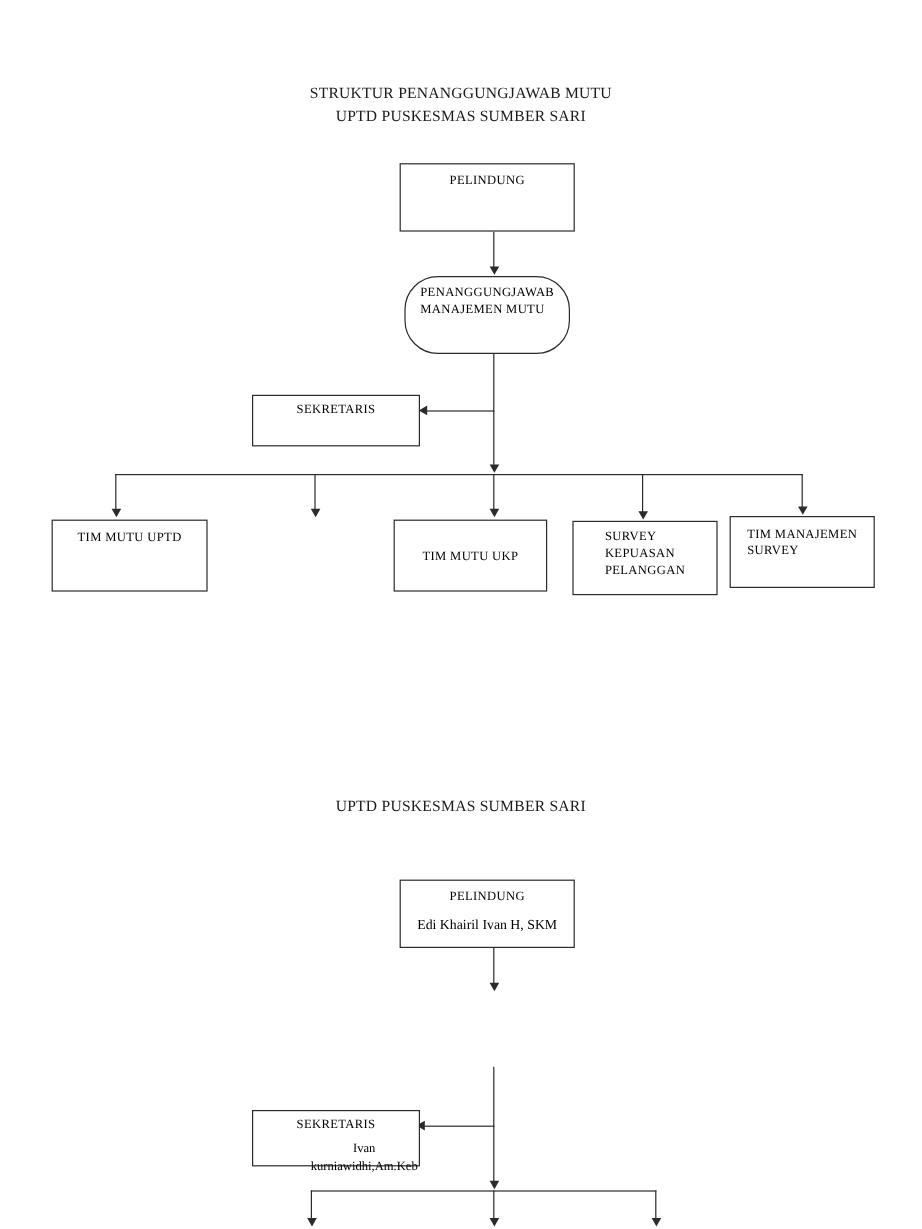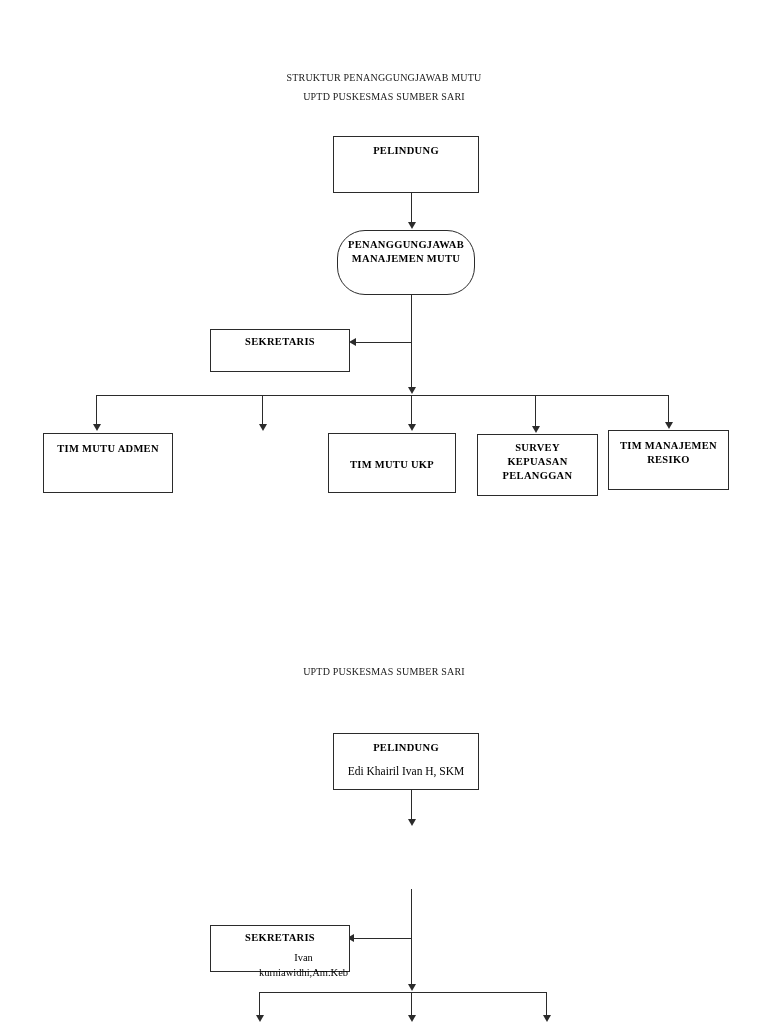--- a/index.html
+++ b/index.html
@@ -21,21 +21,21 @@
     inset: 0;
     width: 768px;
     height: 1024px;
   }
 
   
   .chart-title {
     position: absolute;
     text-align: center;
     font-family: "Liberation Serif", "DejaVu Serif", serif;
-    font-size: 10px;
+    font-size: 13px;
     line-height: 19px;
     letter-spacing: 0.2px;
     color: #1a1a1a;
     white-space: nowrap;
   }
   .chart-title .tline { display: block; }
 
   
   .node {
     position: absolute;
@@ -43,25 +43,24 @@
     border: 1.3px solid #2b2b2b;
     background: #ffffff;
     display: flex;
     flex-direction: column;
     align-items: center;
     padding-top: 6px;
     z-index: 3;
   }
   .node .role {
     font-family: "Liberation Serif", "DejaVu Serif", serif;
-    font-weight: bold;
+    font-weight: normal;
     font-size: 10.5px;
     line-height: 14px;
     letter-spacing: 0.3px;
-    text-align: center;
     color: #000;
     white-space: pre-line;
   }
   .node .person {
     font-family: "Liberation Serif", "DejaVu Serif", serif;
     font-weight: normal;
     font-size: 11.5px;
     line-height: 15px;
     text-align: center;
     color: #000;
@@ -147,37 +146,37 @@
   <div class="vline" style="left:411px; top:395px; height:31px;"></div>
   <div class="arrow-down" style="left:408px; top:424px;"></div>
 
   <div class="vline" style="left:535px; top:395px; height:33px;"></div>
   <div class="arrow-down" style="left:532px; top:426px;"></div>
 
   <div class="vline" style="left:668px; top:395px; height:29px;"></div>
   <div class="arrow-down" style="left:665px; top:422px;"></div>
 
   <div class="node" style="left:43px; top:433px; width:130px; height:60px; padding-top:8px;">
-    <div class="role">TIM MUTU ADMEN</div>
+    <div class="role">TIM MUTU UPTD</div>
   </div>
 
 
   <div class="node" style="left:328px; top:433px; width:128px; height:60px; padding-top:24px;">
     <div class="role">TIM MUTU UKP</div>
   </div>
 
   <div class="node" style="left:477px; top:434px; width:121px; height:62px; padding-top:6px;">
     <div class="role">SURVEY
 KEPUASAN
 PELANGGAN</div>
   </div>
 
   <div class="node" style="left:608px; top:430px; width:121px; height:60px; padding-top:8px;">
     <div class="role">TIM MANAJEMEN
-RESIKO</div>
+SURVEY</div>
   </div>
 
   <div class="chart-title" style="left:0; top:662px; width:768px;">
     <span class="tline">UPTD PUSKESMAS SUMBER SARI</span>
   </div>
 
   <div class="node" style="left:333px; top:733px; width:146px; height:57px; padding-top:7px;">
     <div class="role">PELINDUNG</div>
     <div class="person">Edi Khairil Ivan H, SKM</div>
   </div>

